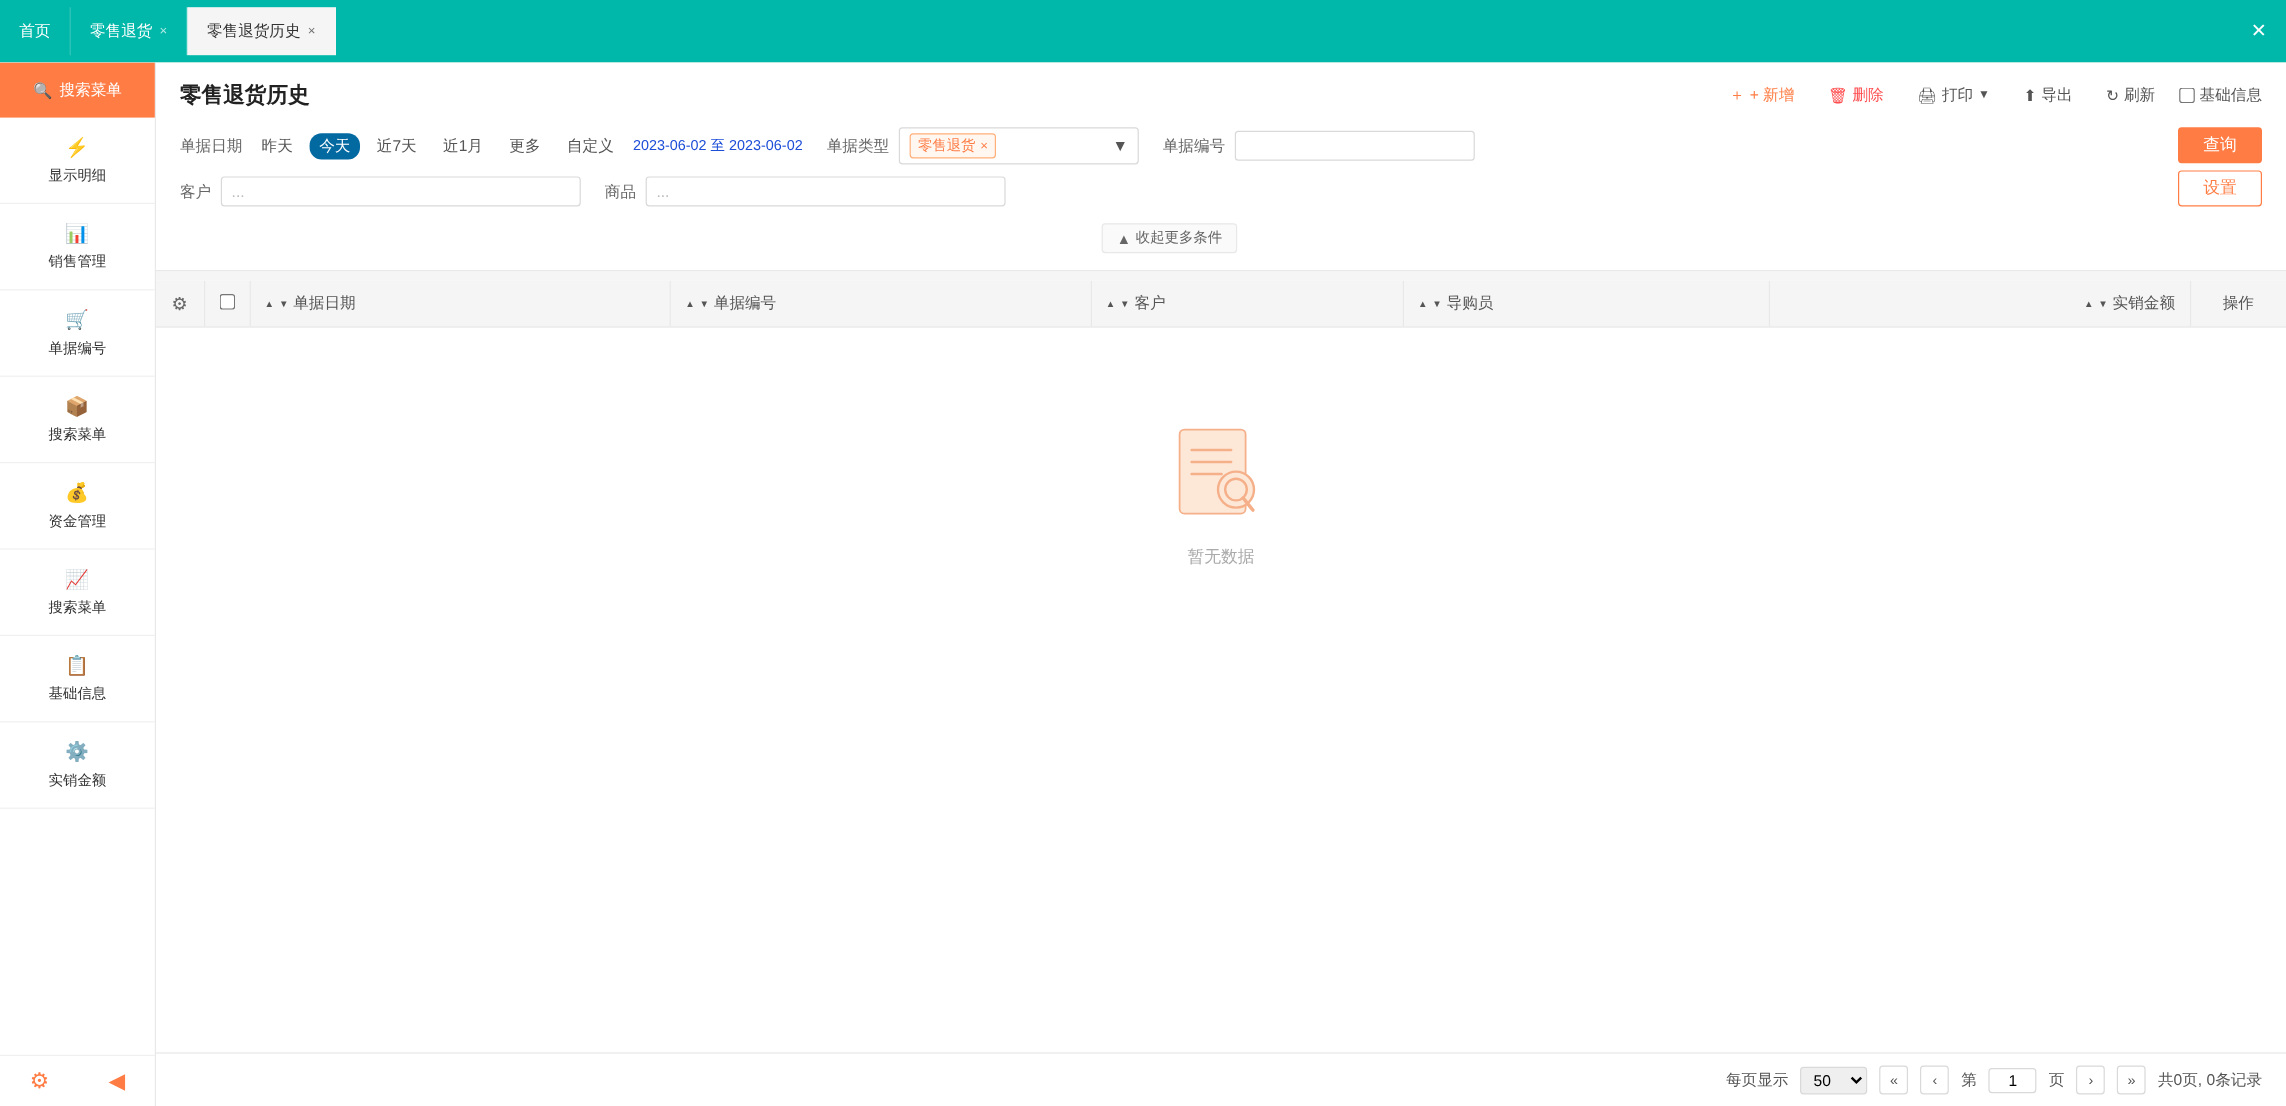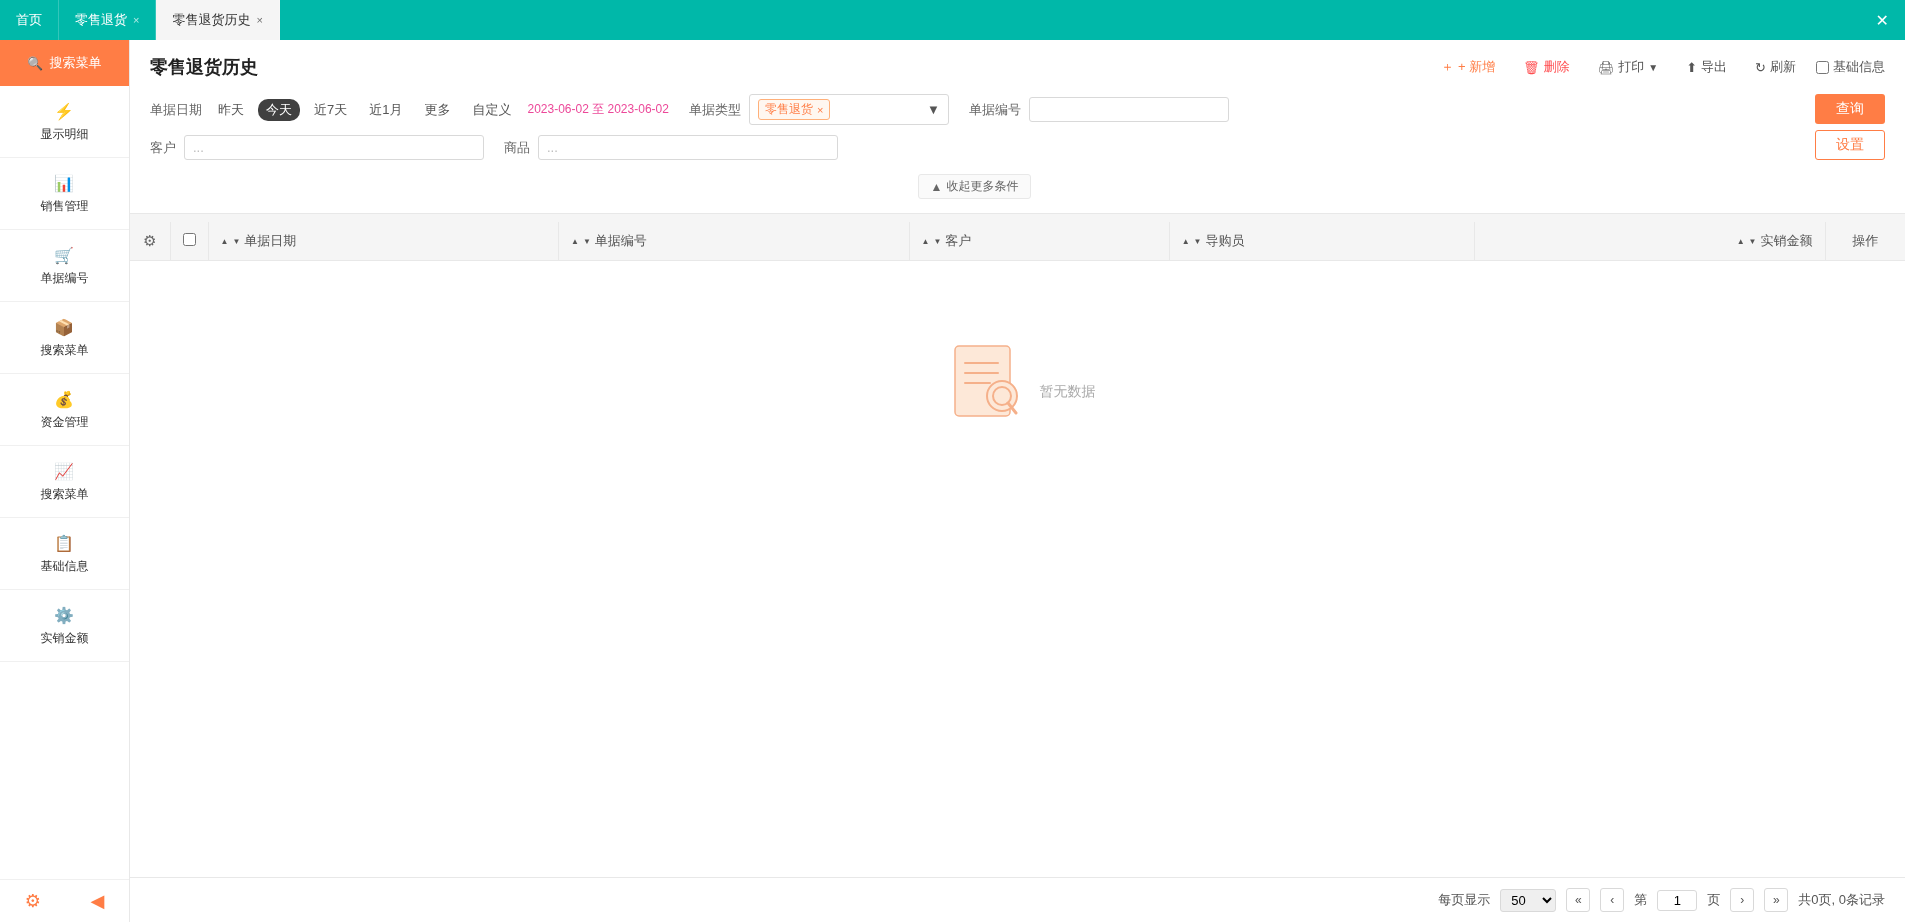--- a/index.html
+++ b/index.html
@@ -1,20 +1,20 @@
 <!DOCTYPE html>
 <html><head>
   <meta charset="utf-8">
   <style>
     * { box-sizing: border-box; margin: 0; padding: 0; font-family: 'Microsoft YaHei', Arial, sans-serif; }
     body { width: 1905px; height: 922px; overflow: hidden; background: #f5f5f5; display: flex; flex-direction: column; }
 
     
     .top-bar {
-      height: 40px;
+      height: 52px;
       background: #00b8a9;
       display: flex;
       align-items: center;
       padding: 0;
       flex-shrink: 0;
     }
     .top-bar .tab {
       height: 40px;
       display: flex;
       align-items: center;
@@ -196,26 +196,26 @@
       font-size: 13px;
     }
     .date-btn {
       padding: 2px 8px;
       border-radius: 3px;
       cursor: pointer;
       color: #555;
       font-size: 13px;
     }
     .date-btn.active {
-      background: #404040;
+      background: #0369a1;
       color: #fff;
       border-radius: 10px;
     }
     .date-range {
-      color: #ec4899;
+      color: #1d4ed8;
       font-size: 12px;
     }
     .filter-input {
       border: 1px solid #d9d9d9;
       border-radius: 3px;
       padding: 4px 8px;
       font-size: 13px;
       outline: none;
       width: 200px;
     }
@@ -317,21 +317,21 @@
       align-items: center;
       gap: 4px;
       cursor: pointer;
     }
     .th-settings { color: #666; font-size: 15px; cursor: pointer; }
     .th-checkbox { width: 36px; text-align: center; }
 
     
     .empty-state {
       display: flex;
-      flex-direction: row;
+      flex-direction: column;
       align-items: center;
       justify-content: center;
       padding: 80px 0;
       color: #aaa;
       font-size: 14px;
       text-align: right;
     }
     .empty-icon {
       width: 100px;
       height: 90px;

